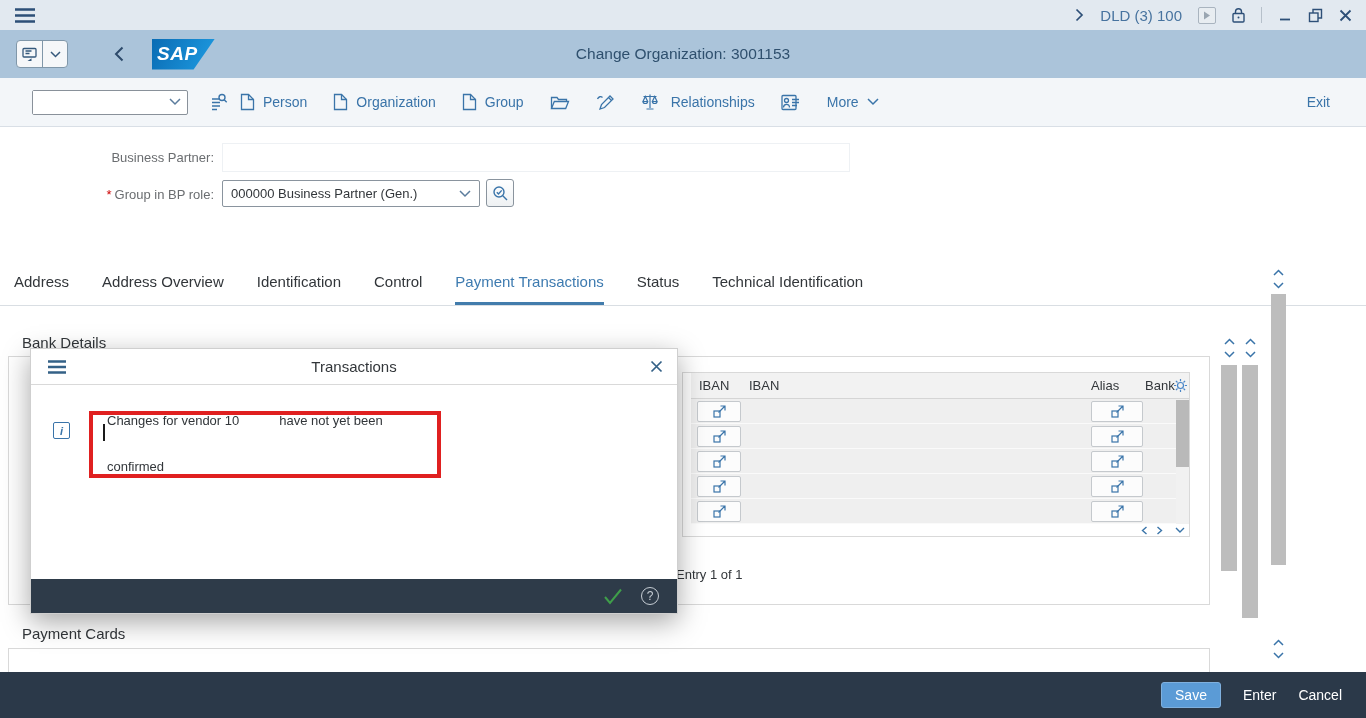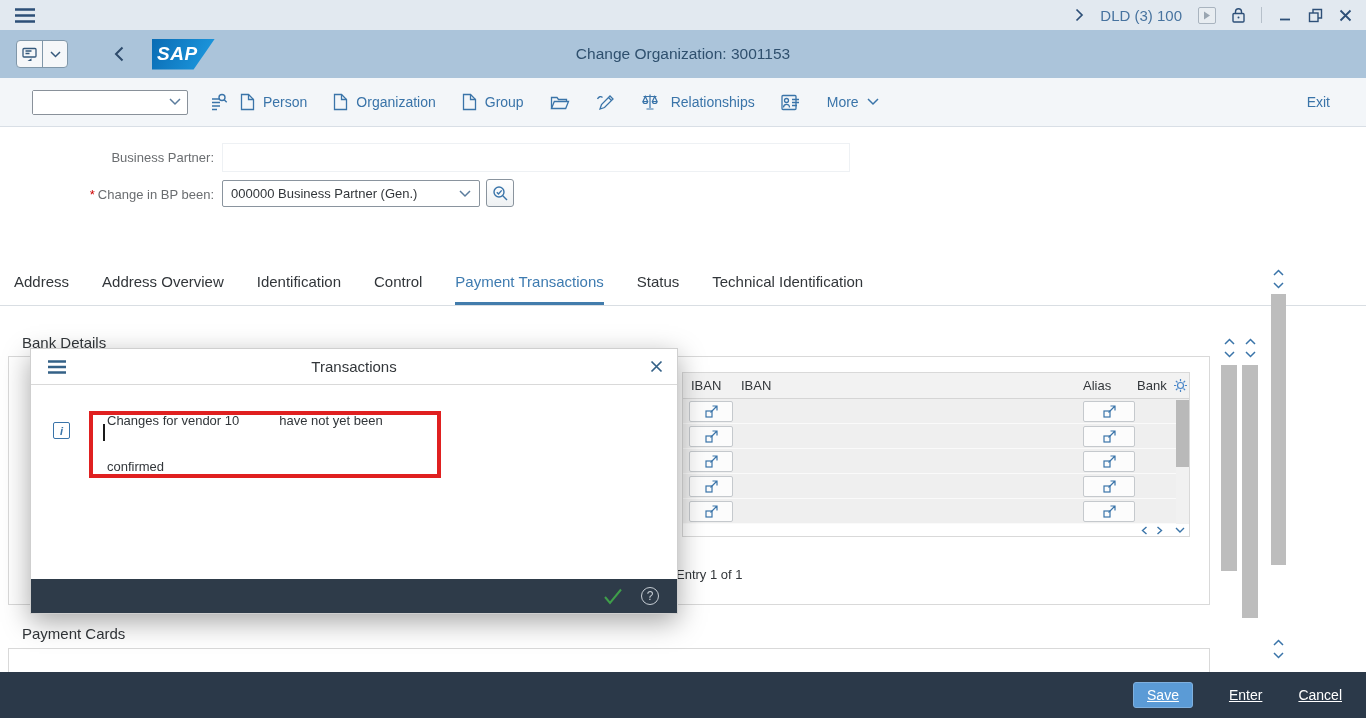--- a/index.html
+++ b/index.html
@@ -57,21 +57,21 @@
   .tabstrip { position:absolute; left:0; top:264px; width:1366px; height:42px; border-bottom:1px solid #d9dee3;
               display:flex; align-items:flex-end; padding-left:14px; gap:33px; background:#fff; }
   .tab { font-size:15px; color:#32363a; padding-bottom:12px; border-bottom:3px solid transparent; white-space:nowrap; }
   .tab.active { color:#3e7bb0; border-bottom-color:#427cac; }
 
   
   .section-h { position:absolute; font-size:15px; color:#32363a; }
   .groupbox { position:absolute; left:8px; top:356px; width:1202px; height:249px; border:1px solid #d9d9d9; background:#fff; }
   .paybox   { position:absolute; left:8px; top:648px; width:1202px; height:40px; border:1px solid #d9d9d9; background:#fff; }
 
-  .btable { position:absolute; left:682px; top:372px; width:508px; border:1px solid #d9d9d9; background:#fff; }
+  .btable { position:absolute; left:682px; top:372px; width:508px; border:1px solid #d9d9d9; background:#fff;padding-left:8px; }
   .thead { display:flex; height:26px; background:#f2f2f2; border-bottom:1px solid #d5d5d5; align-items:center;
            font-size:13px; color:#32363a; position:relative; }
   .thead .c1{width:52px; padding-left:8px;} .thead .c2{width:344px; padding-left:6px;}
   .thead .c3{width:58px; padding-left:4px;} .thead .c4{width:40px;}
   .gear { position:absolute; right:1px; top:5px; color:#4a86c8; }
   .trow { display:flex; height:25px; background:#efefef; border-bottom:1px solid #fafafa; align-items:center; position:relative; }
   .navb { width:44px; height:21px; margin-left:6px; background:#fcfcfc; border:1px solid #c5c9cd; border-radius:2px;
           color:#3a74a9; display:flex; align-items:center; justify-content:center; }
   .navb.alias { position:absolute; left:400px; width:52px; margin:0; }
   .tscroll { position:absolute; right:0; top:27px; width:13px; height:124px; background:#f1f1f1; }
@@ -81,22 +81,22 @@
 
   .entry { position:absolute; left:676px; top:567px; font-size:13px; color:#32363a; }
 
   
   .vsb { position:absolute; background:#fff; color:#3a74a9; }
   .vsb .arr { height:13px; display:flex; align-items:center; justify-content:center; }
   .vsb .thumb { background:#bdbdbd; width:100%; }
 
   
   .actionbar { position:absolute; left:0; top:672px; width:1366px; height:46px; background:#2b3949;
-               display:flex; align-items:center; justify-content:flex-end; gap:36px; padding-right:24px;
-               color:#fff; font-size:14px;text-decoration:underline; }
+               display:flex; align-items:center; justify-content:flex-end; gap:22px; padding-right:24px;
+               color:#fff; font-size:14px; }
   .savebtn { background:#5b9bd6; border:1px solid #7fb0de; border-radius:3px; color:#fff; font-size:14px;
              padding:4px 13px; font-family:"Liberation Sans",sans-serif; }
   .barlink { color:#fff; }
 
   
   .dialog { position:absolute; left:30px; top:348px; width:648px; height:266px; background:#fff;
             border:1px solid #cfcfcf; box-shadow:0 8px 26px rgba(0,0,0,0.35); }
   .dlg-head { height:36px; border-bottom:1px solid #d9d9d9; display:flex; align-items:center; position:relative; }
   .dlg-head .burger { margin-left:16px; color:#346187; display:flex; }
   .dlg-title { position:absolute; left:0; right:0; text-align:center; font-size:15px; color:#32363a; }
@@ -281,21 +281,21 @@
       </span>
     </span>
     <span class="tbtn exit">
       <span>Exit</span>
     </span>
   </div>
 
   <div class="flabel" style="top:150px;">Business Partner:</div>
   <input class="bp-input" value="" style="">
   <div class="flabel" style="top:187px;">
-    <span class="req">*</span><span>Change in BP been:</span>
+    <span class="req">*</span><span>Group in BP role:</span>
   </div>
   <div class="role-select">
     <span>000000 Business Partner (Gen.)</span>
     <span class="cv">
       <svg width="12" height="8" viewBox="0 0 12 8">
           <path d="M1 1l5 5 5-5" stroke="currentColor" stroke-width="1.5" fill="none"></path>
         </svg>
     </span>
   </div>
   <span class="srchbtn">

